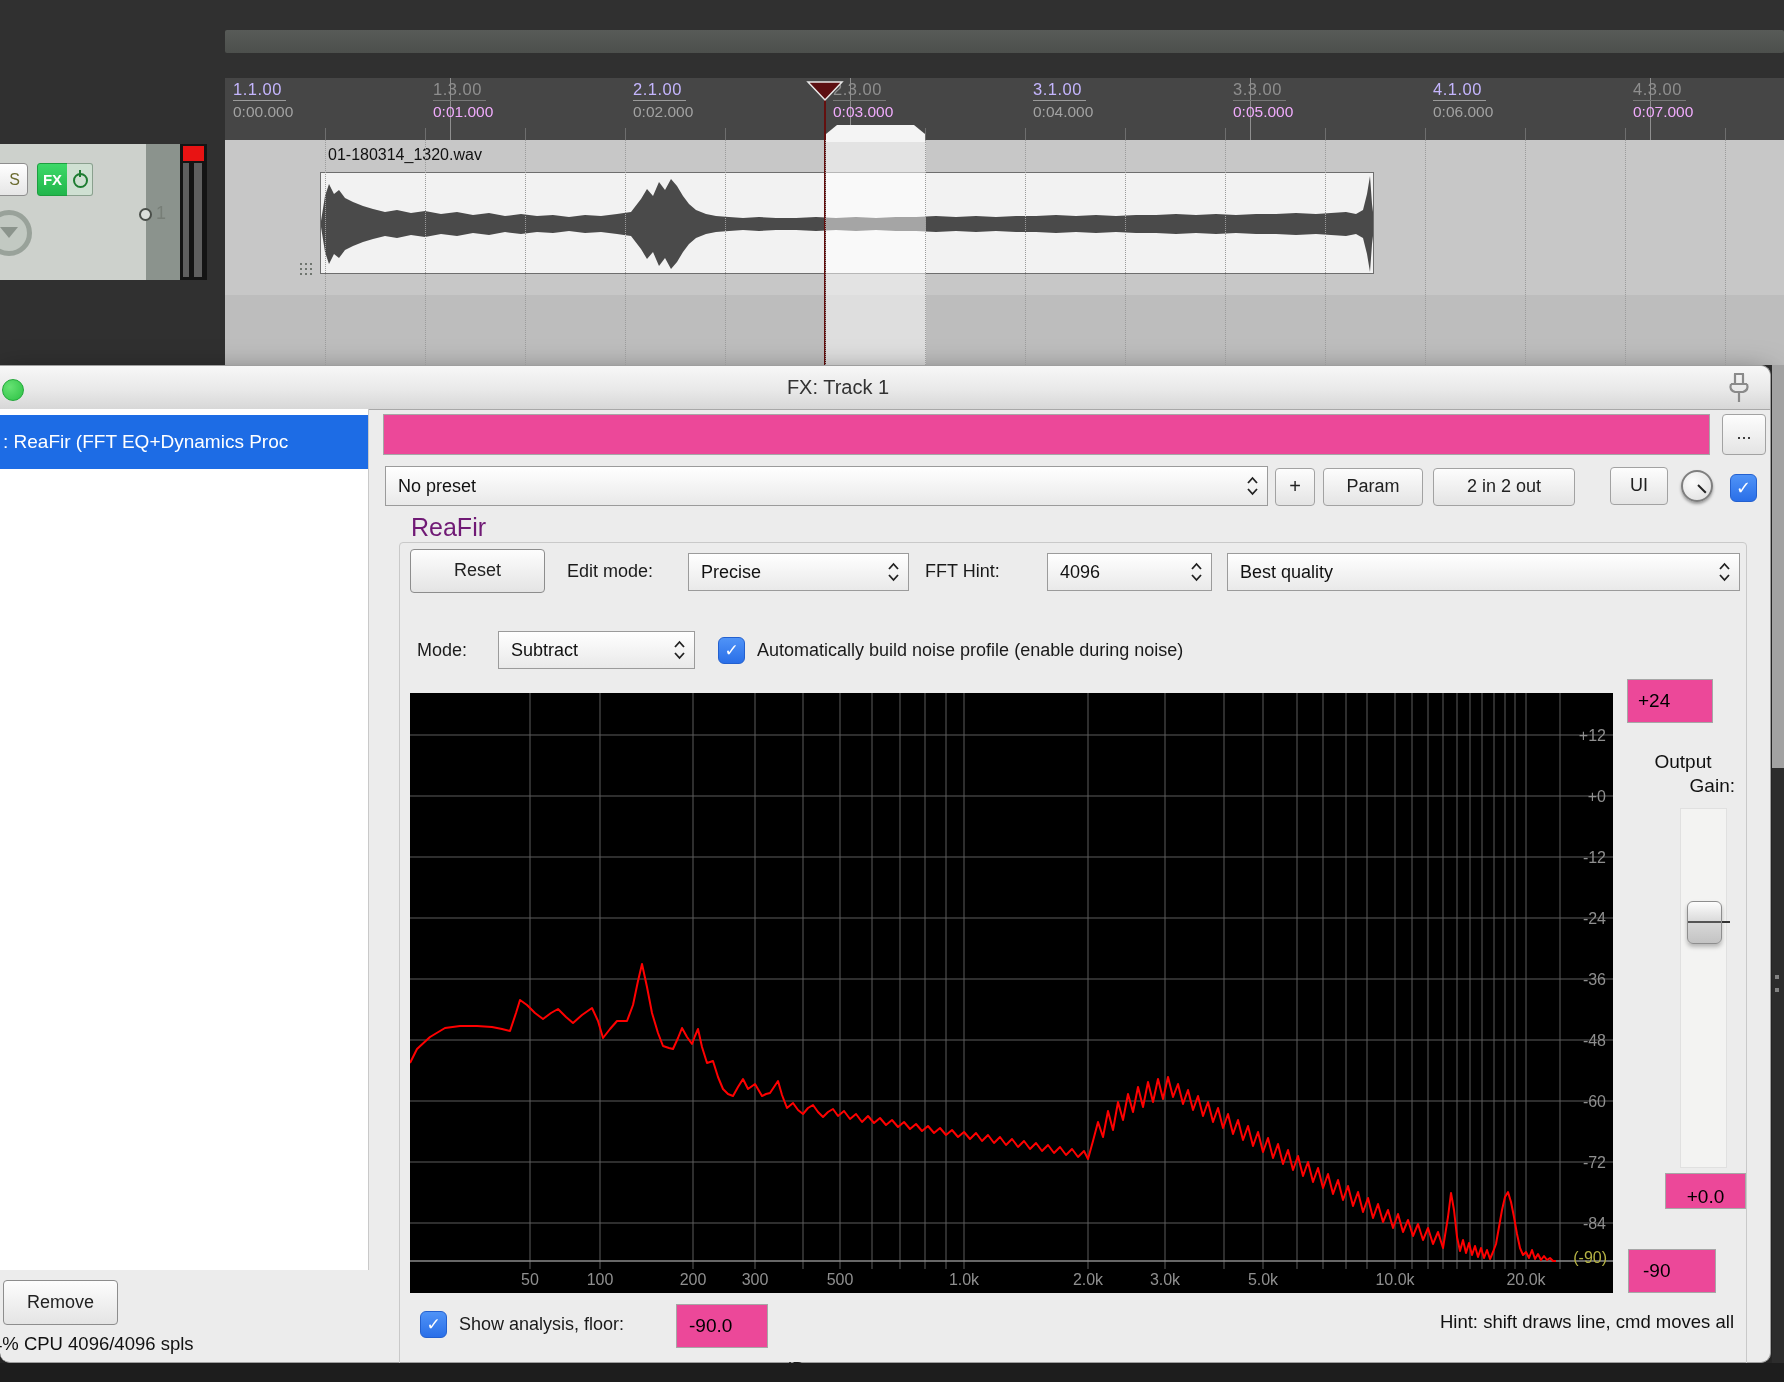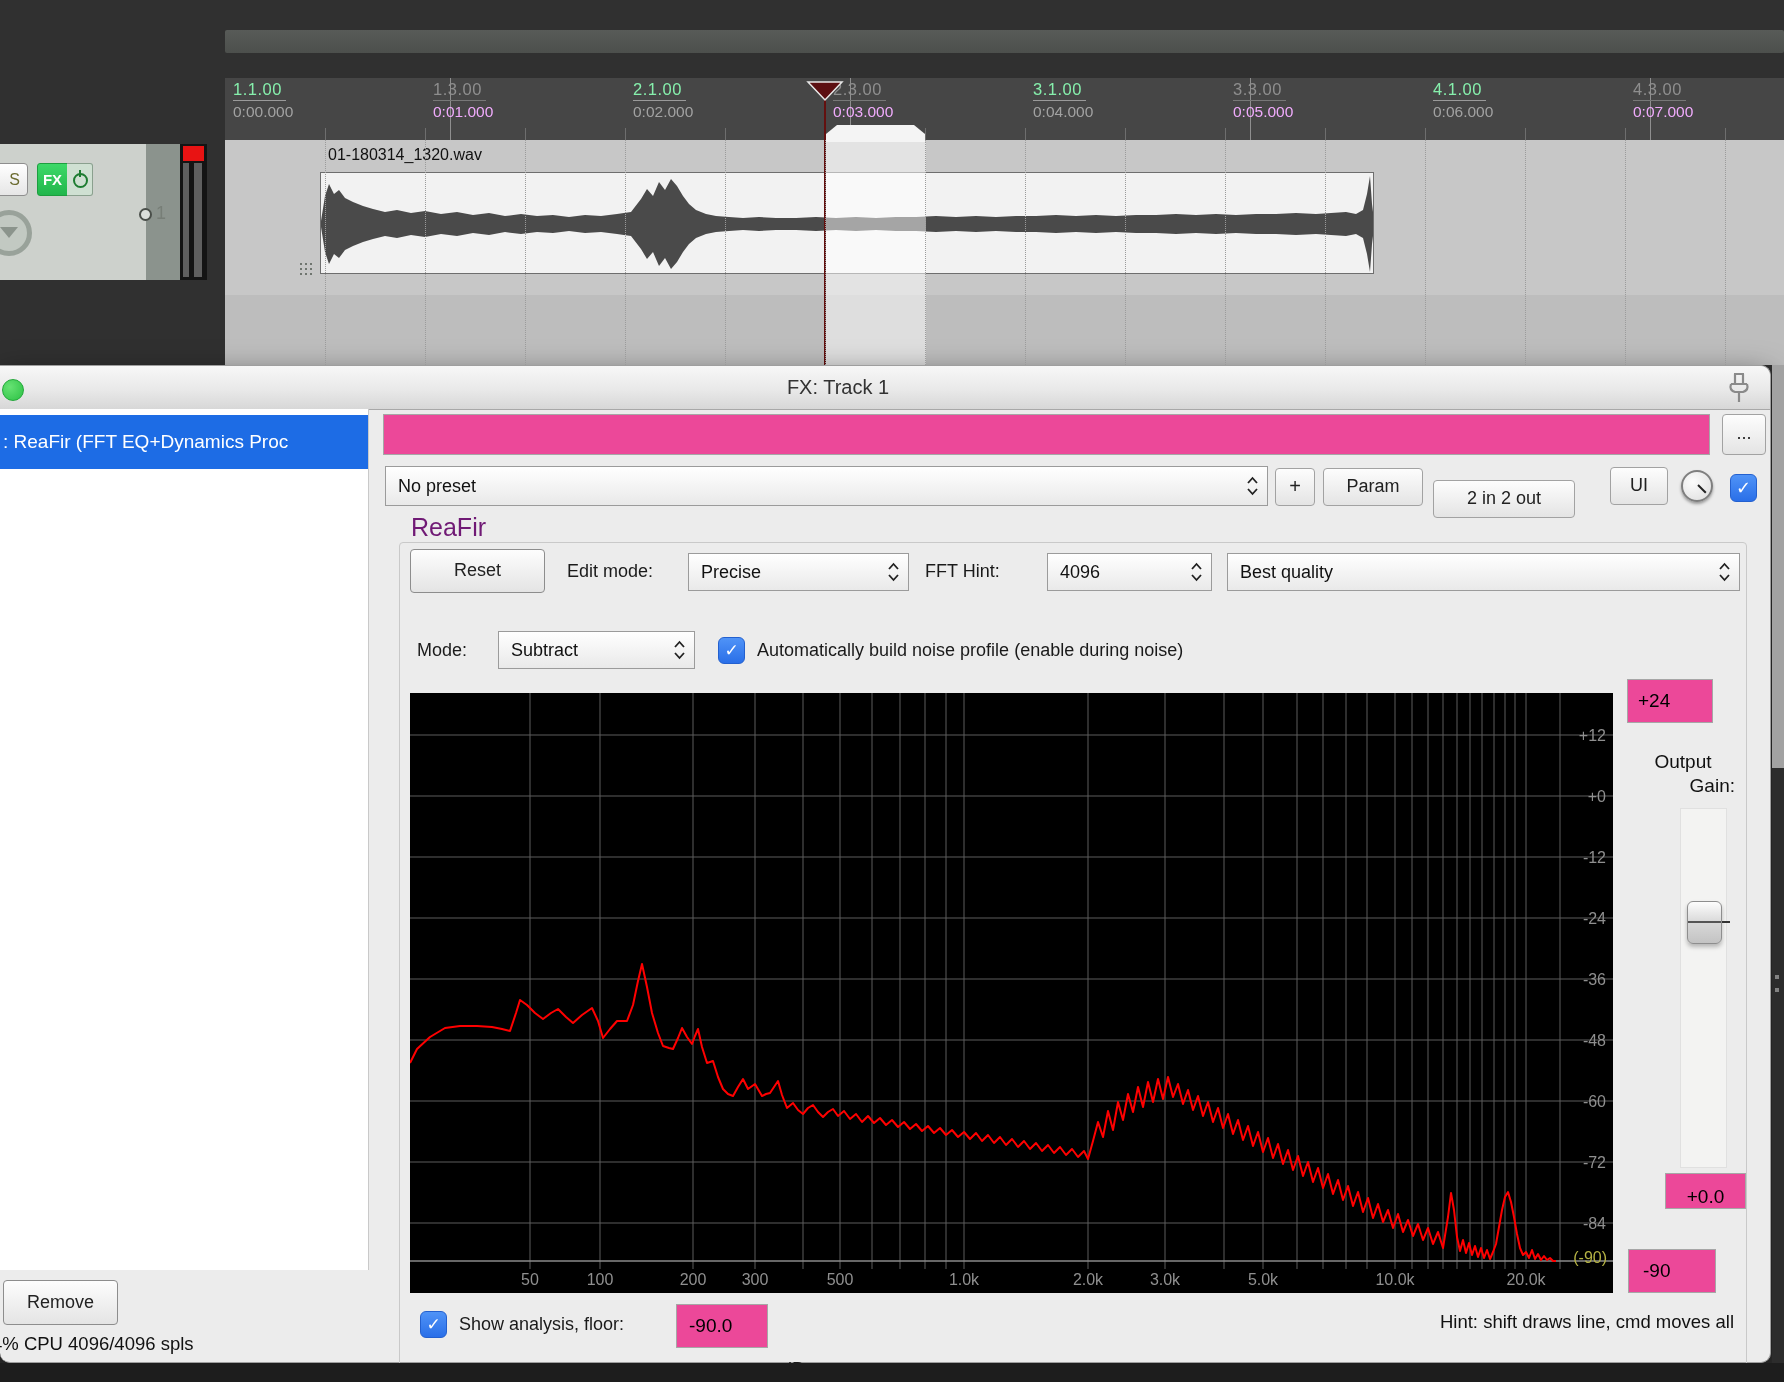--- a/index.html
+++ b/index.html
@@ -6,21 +6,21 @@
   #stage{position:relative;width:1784px;height:1382px;background:#303030;overflow:hidden;
          font-family:"Liberation Sans","DejaVu Sans",sans-serif;-webkit-font-smoothing:antialiased;}
   .abs{position:absolute;}
 
   
   #top-scrollbar{left:225px;top:30px;width:1559px;height:23px;background:linear-gradient(#585b58,#4c4f4c);border-radius:2px;}
   #ruler{left:225px;top:78px;width:1559px;height:62px;background:#464646;}
   .ruler-label{position:absolute;top:2px;}
   .ruler-measure{display:inline-block;font-size:16.5px;letter-spacing:.5px;padding:0 4px 1px 0;border-bottom:1px solid;}
   .ruler-time{font-size:15.5px;margin-top:2px;}
-  .rl-major .ruler-measure{color:#86efac;border-color:#9a9a9a;}
+  .rl-major .ruler-measure{color:#c4b5fd;border-color:#9a9a9a;}
   .rl-major .ruler-time{color:#a2a2a2;}
   .rl-minor .ruler-measure{color:#8e8e8e;border-color:#787878;}
   .rl-minor .ruler-time{color:#f0abfc;}
   .ruler-tick{position:absolute;top:0;width:1px;height:62px;background:#8f8f8f;}
   .beat-stub{position:absolute;top:50px;width:1px;height:12px;background:#6e6e6e;}
 
   #lane{left:225px;top:140px;width:1559px;height:155px;background:#c7c7c7;}
   #below-lane{left:225px;top:295px;width:1559px;height:70px;background:#bdbdbd;}
   .beat-line{position:absolute;top:140px;width:0;height:225px;border-left:1px dotted #9b9b9b;}
 
@@ -72,21 +72,21 @@
      text-align:center;color:#222;}
   .combo{background:linear-gradient(#ffffff,#e9e9e9);border:1px solid #9b9b9b;box-sizing:border-box;color:#111;}
   .combo .val{position:absolute;left:12px;top:0;bottom:0;display:flex;align-items:center;font-size:18px;}
   .stepper{position:absolute;right:8px;top:50%;transform:translateY(-50%);}
 
   #name-field{left:383px;top:48px;width:1327px;height:41px;}
   #more-btn{left:1722px;top:48px;width:44px;height:41px;font-size:18px;line-height:36px;}
   #preset-combo{left:385px;top:100px;width:883px;height:40px;}
   #add-btn{left:1275px;top:102px;width:40px;height:38px;font-size:20px;line-height:34px;}
   #param-btn{left:1323px;top:102px;width:100px;height:38px;font-size:18px;line-height:35px;}
-  #io-btn{left:1433px;top:102px;width:142px;height:38px;font-size:18px;line-height:35px;margin-top:12px;}
+  #io-btn{left:1433px;top:102px;width:142px;height:38px;font-size:18px;line-height:35px;}
   #ui-btn{left:1610px;top:101px;width:58px;height:38px;font-size:18px;line-height:35px;}
   #wet-knob{left:1681px;top:104px;width:32px;height:32px;border:2px solid #7e7e7e;border-radius:50%;
      background:radial-gradient(circle at 10px 10px,#fcfcfc,#dcdcdc);box-sizing:border-box;box-shadow:0 2px 3px rgba(0,0,0,.35);}
   #wet-knob::after{content:"";position:absolute;left:14px;top:13px;width:2px;height:11px;background:#222;transform:rotate(-45deg);transform-origin:top center;}
   .bluecheck{background:linear-gradient(#4f93f7,#2a6fe8);border:1px solid #2360cf;border-radius:6px;
      color:#fff;text-align:center;box-sizing:border-box;}
   #fx-enable{left:1730px;top:108px;width:27px;height:28px;font-size:18px;line-height:27px;}
 
   #plugin-name{left:411px;top:147px;font-size:25px;color:#701a75;}
   #groupbox{left:399px;top:176px;width:1348px;height:1176px;border:1px solid #c9c9c9;border-radius:4px;

